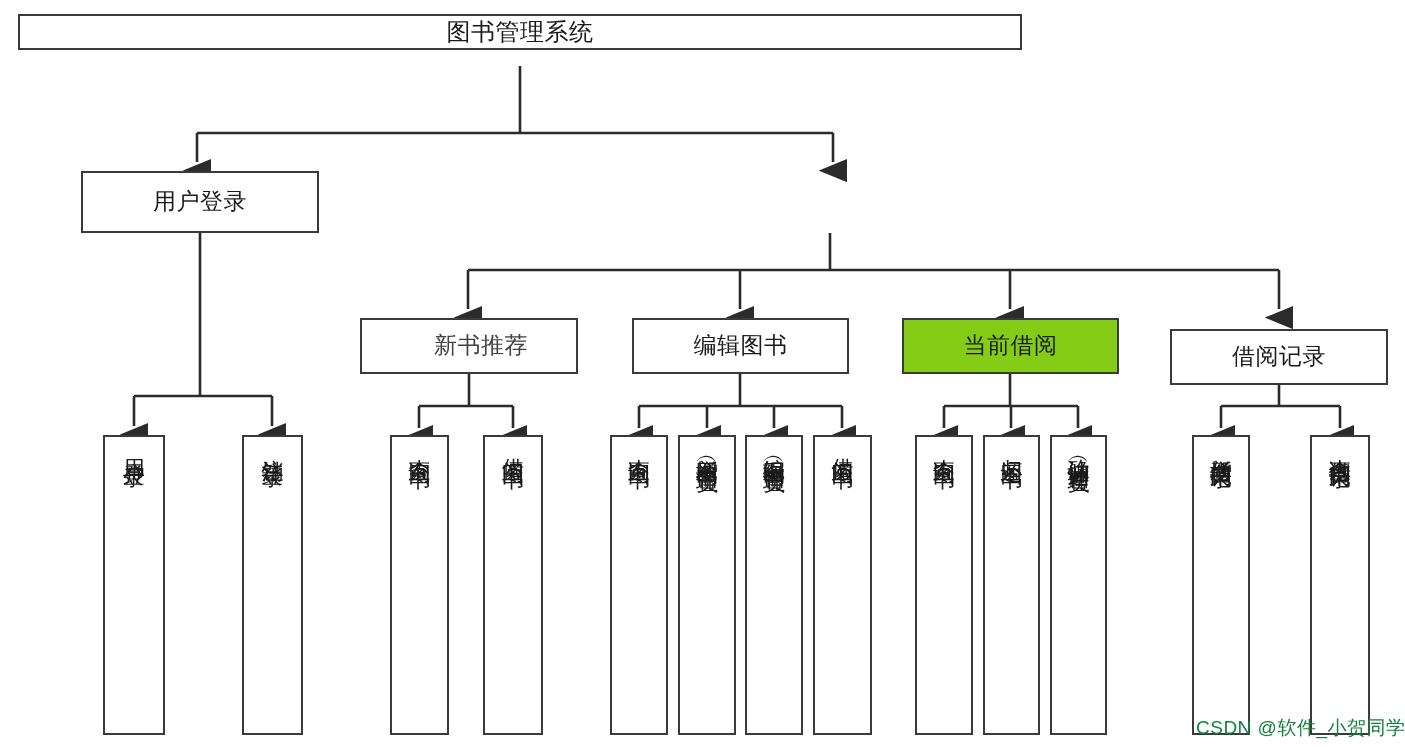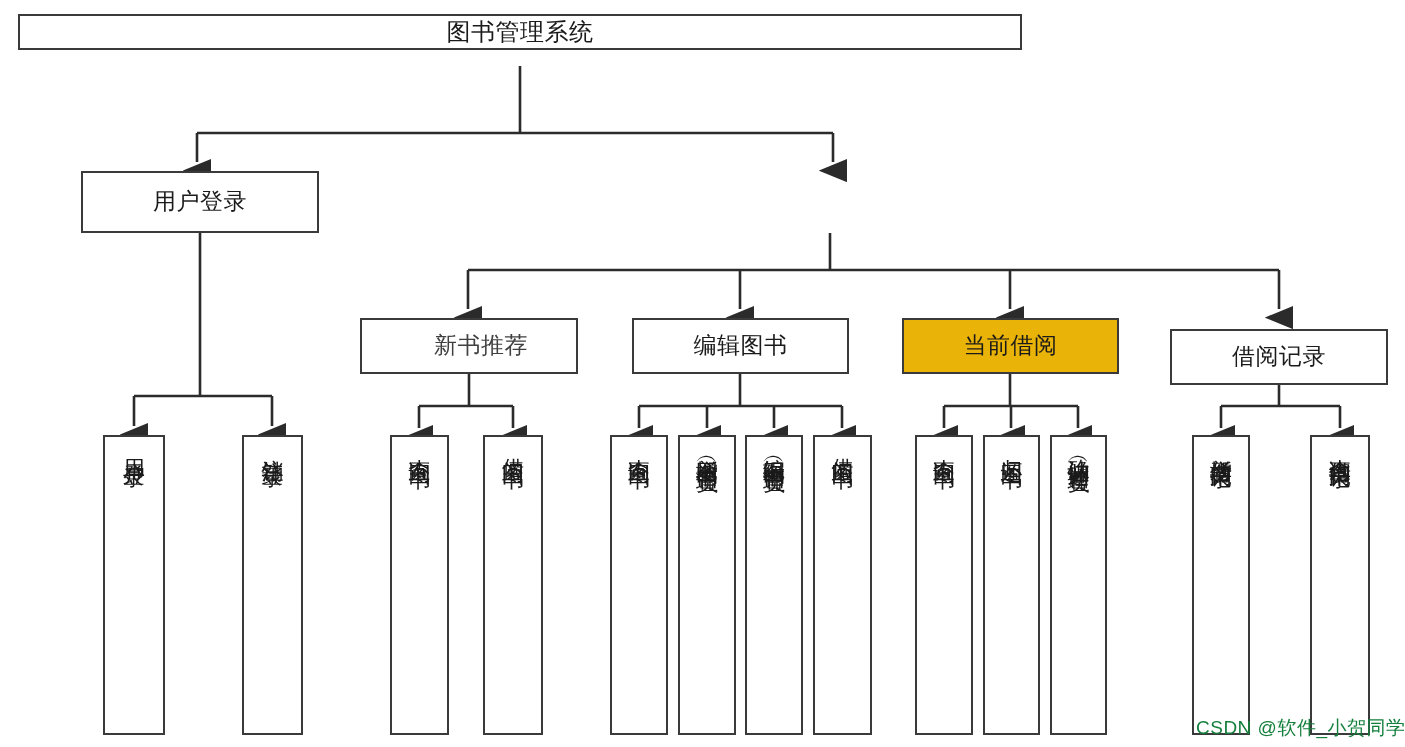--- a/index.html
+++ b/index.html
@@ -136,21 +136,21 @@
   <div class="node horiz" style="left: 81px; top: 171px; width: 238px; height: 62px; border-color: rgb(58, 58, 58); background: rgb(255, 255, 255); color: rgb(26, 26, 26);">
     <span class="label">用户登录</span>
   </div>
 
   <div class="node horiz" style="left: 360px; top: 318px; width: 218px; height: 56px; border-color: rgb(58, 58, 58); background: rgb(255, 255, 255); color: #404040; padding-left: 24px;">
     <span class="label">新书推荐</span>
   </div>
   <div class="node horiz" style="left: 632px; top: 318px; width: 217px; height: 56px; border-color: rgb(58, 58, 58); background: rgb(255, 255, 255); color: rgb(26, 26, 26);">
     <span class="label">编辑图书</span>
   </div>
-  <div class="node horiz" style="left: 902px; top: 318px; width: 217px; height: 56px; border-color: rgb(58, 58, 58); background: #eab308; color: rgb(26, 26, 26);">
+  <div class="node horiz" style="left: 902px; top: 318px; width: 217px; height: 56px; border-color: rgb(58, 58, 58); background: #84cc16; color: rgb(26, 26, 26);">
     <span class="label">当前借阅</span>
   </div>
   <div class="node horiz" style="left: 1170px; top: 329px; width: 218px; height: 56px; border-color: rgb(58, 58, 58); background: rgb(255, 255, 255); color: rgb(26, 26, 26);">
     <span class="label">借阅记录</span>
   </div>
 
   <div class="node vert" style="left: 103px; top: 435px; width: 62px; height: 300px; border-color: rgb(58, 58, 58); background: rgb(255, 255, 255); color: rgb(26, 26, 26);">
     <span class="label">用户登录</span>
   </div>
   <div class="node vert" style="left: 242px; top: 435px; width: 61px; height: 300px; border-color: rgb(58, 58, 58); background: rgb(255, 255, 255); color: rgb(26, 26, 26);">

